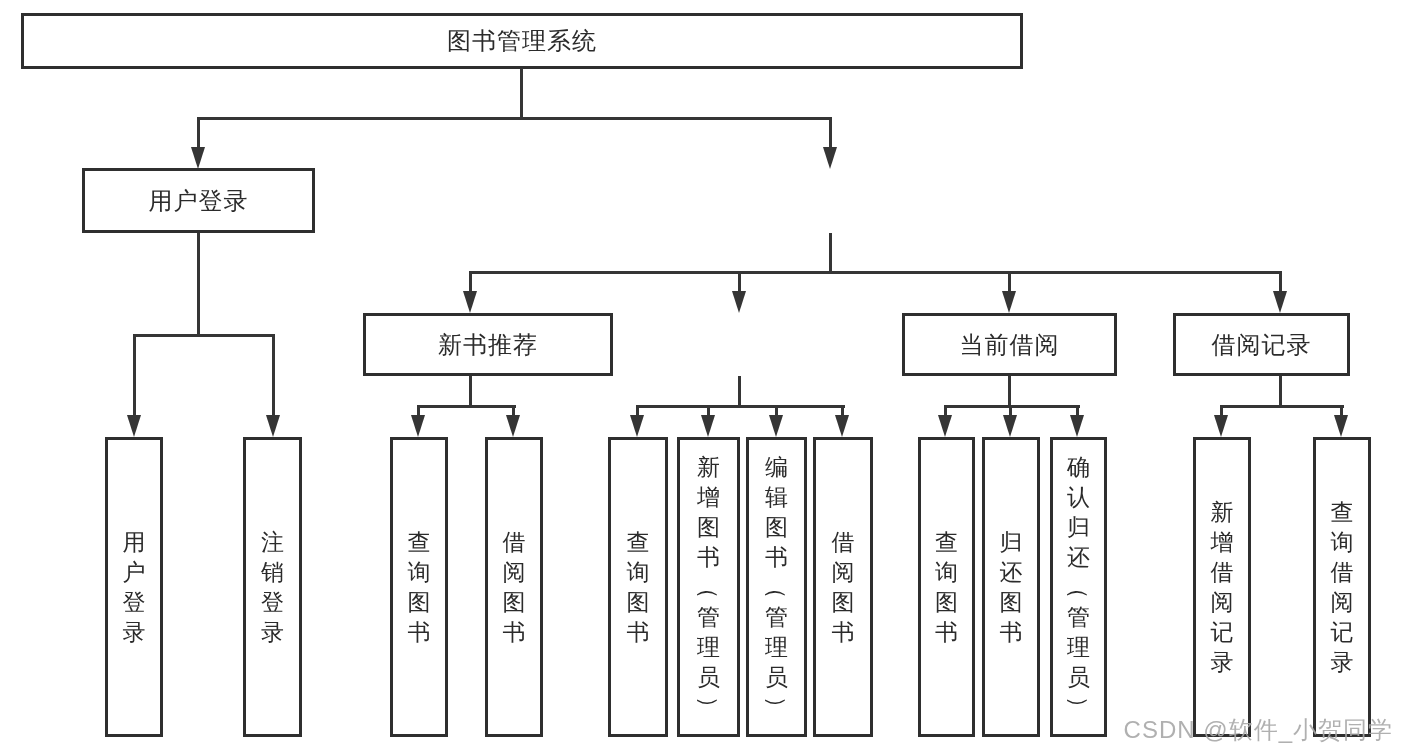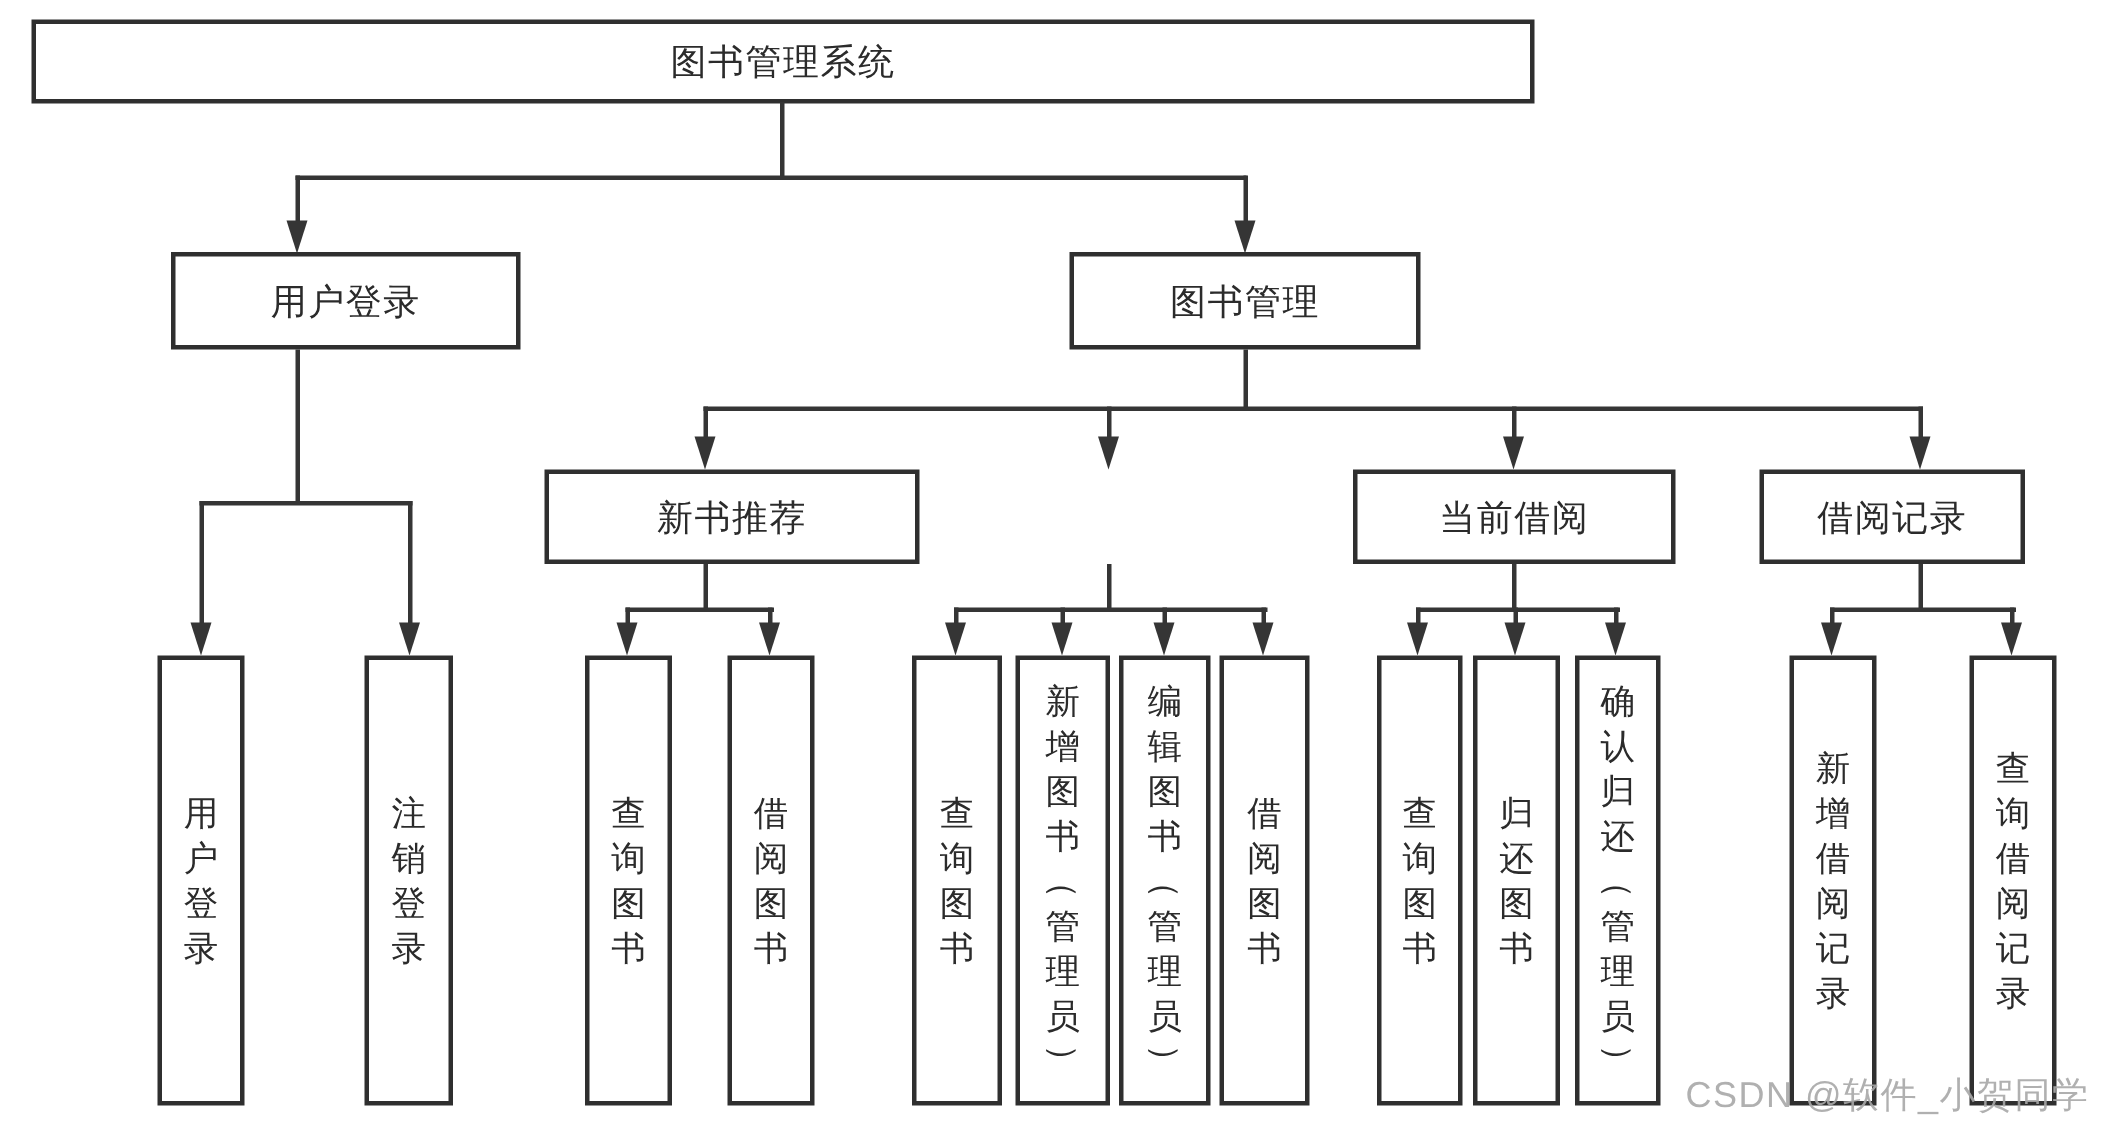--- a/index.html
+++ b/index.html
@@ -45,25 +45,22 @@
     <span>图书管理系统</span>
   </div>
 
   <div class="lv" style="left:520px;top:68px;height:50px;"></div>
   <div class="lh" style="left:197px;top:117px;width:634px;"></div>
   <div class="lv" style="left:197px;top:117px;height:32px;"></div>
   <div class="tri" style="left:191px;top:147px;"></div>
   <div class="lv" style="left:829px;top:117px;height:32px;"></div>
   <div class="tri" style="left:823px;top:147px;"></div>
 
-  <div class="hbox" style="left:82px;top:168px;width:233px;height:65px;margin-left:32px;">
+  <div class="hbox" style="left:82px;top:168px;width:233px;height:65px;">
     <span>用户登录</span>
-  </div>
-  <div class="hbox" style="left:713px;top:168px;width:234px;height:65px;">
-    <span>图书管理</span>
   </div>
 
   <div class="lv" style="left:197px;top:233px;height:103px;"></div>
   <div class="lh" style="left:133px;top:334px;width:142px;"></div>
   <div class="lv" style="left:133px;top:334px;height:83px;"></div>
   <div class="tri" style="left:127px;top:415px;"></div>
   <div class="lv" style="left:272px;top:334px;height:83px;"></div>
   <div class="tri" style="left:266px;top:415px;"></div>
 
   <div class="lv" style="left:829px;top:233px;height:41px;"></div>

